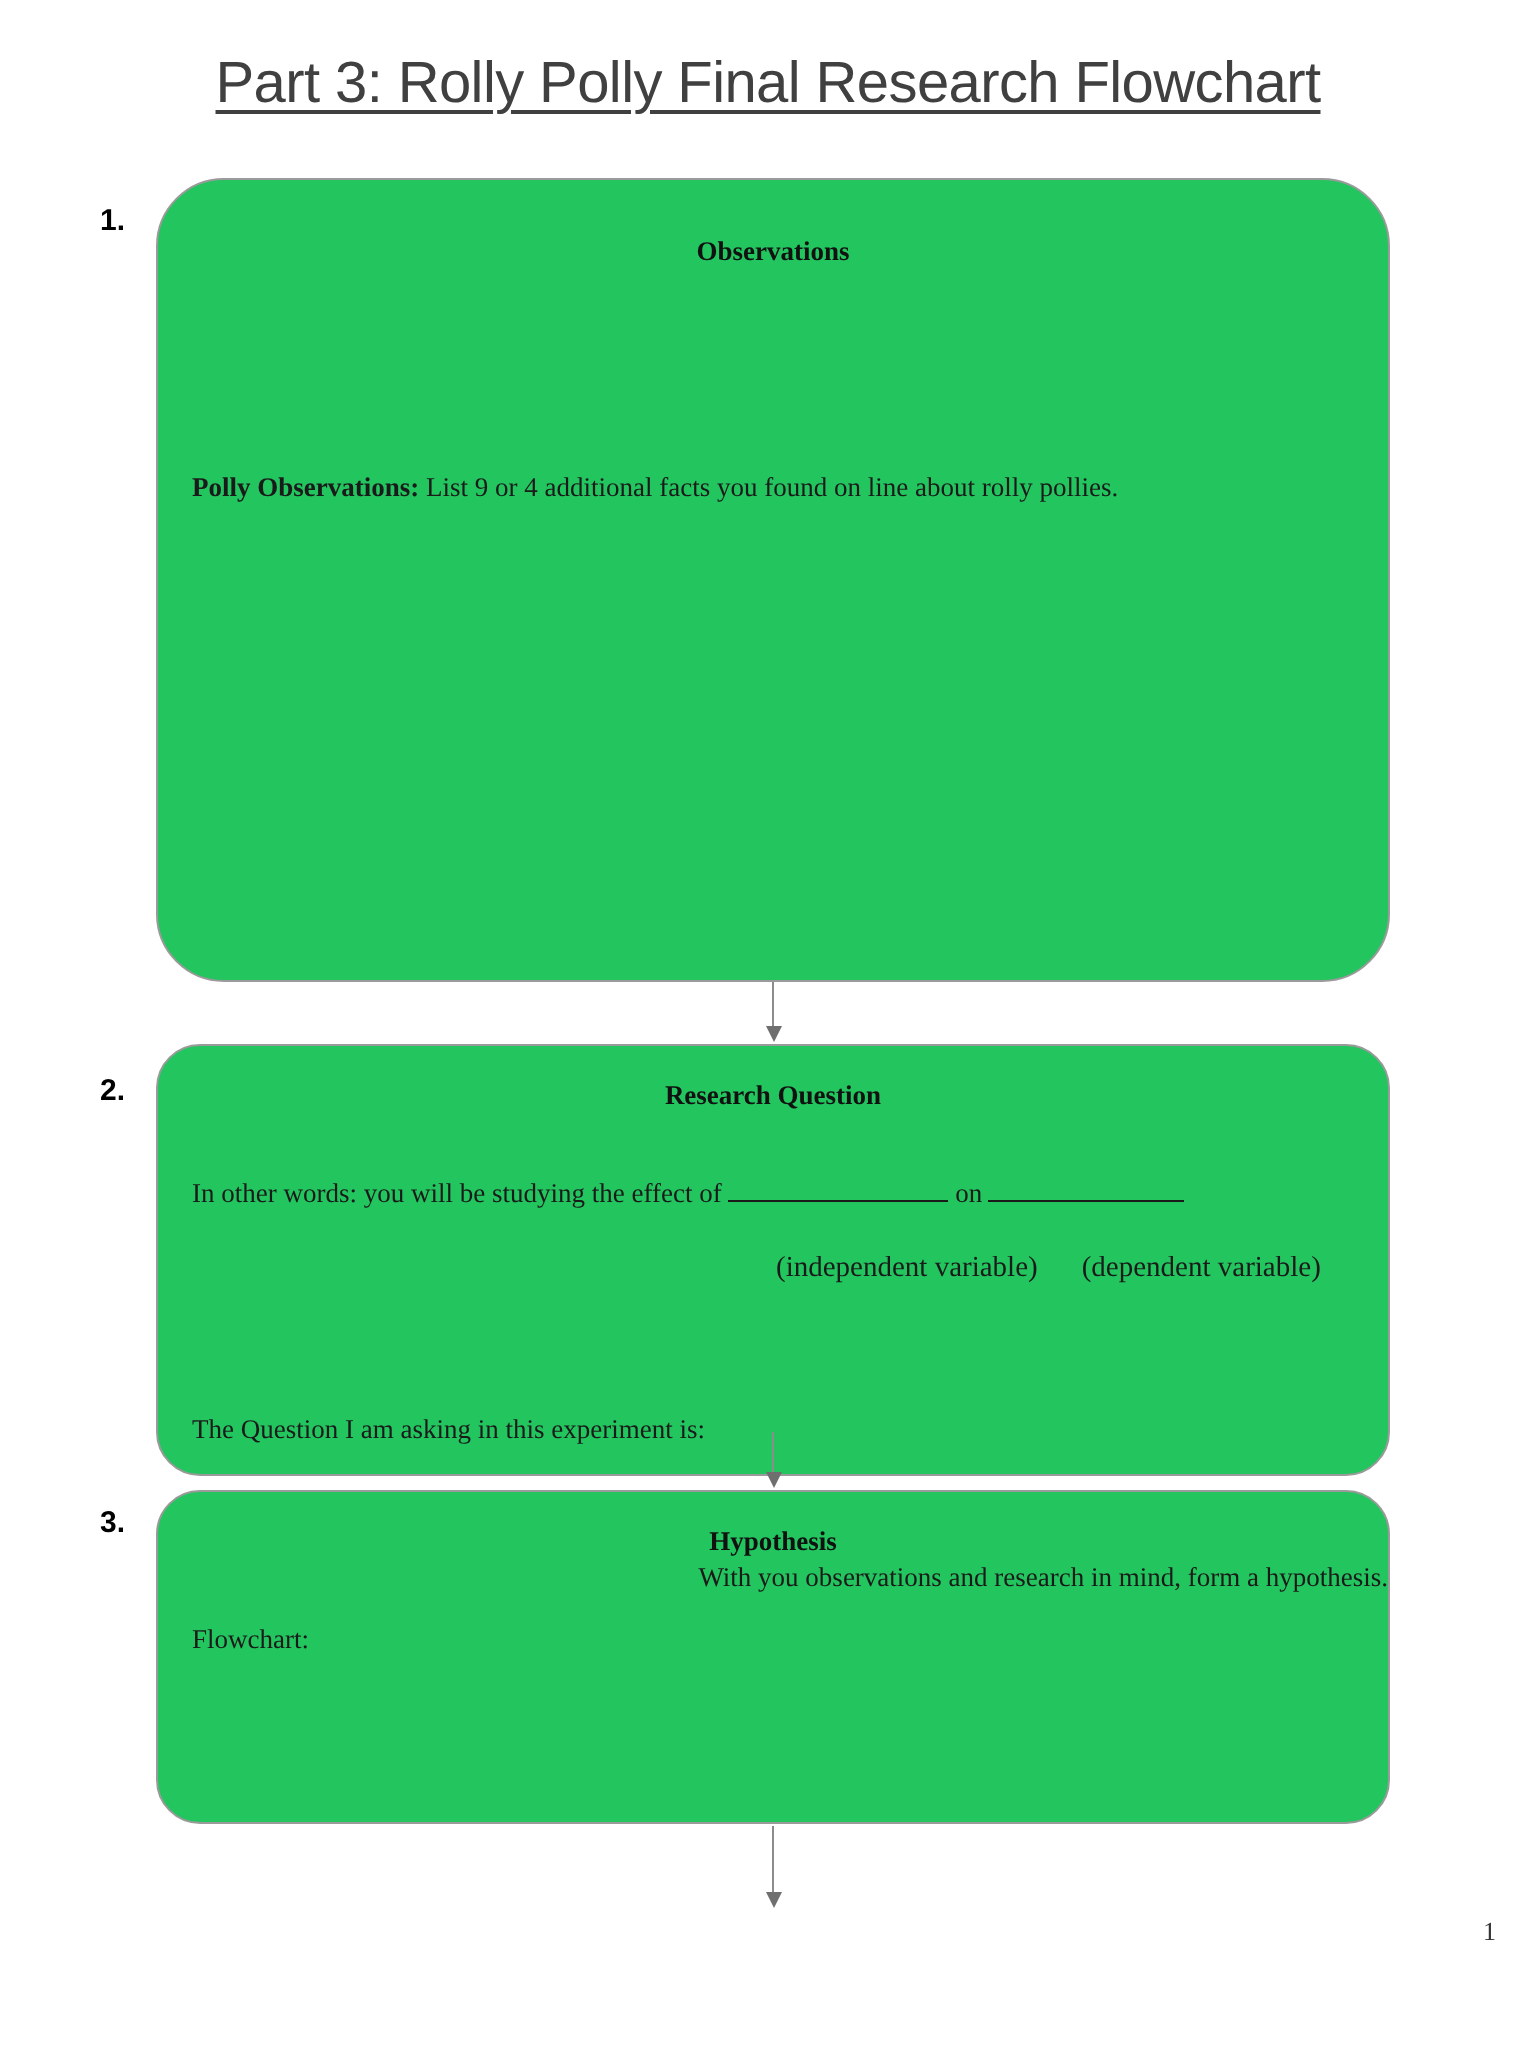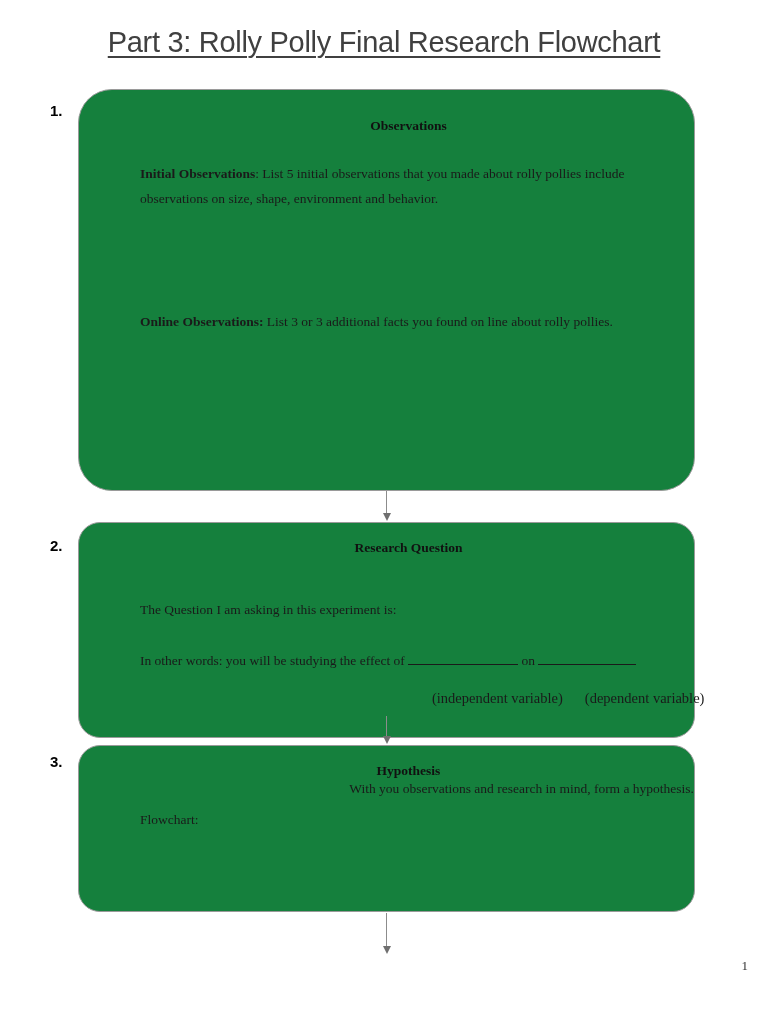--- a/index.html
+++ b/index.html
@@ -49,24 +49,23 @@
     font-size: 15px;
     color: #000000;
   }
   #step-num-1 { left: 50px; top: 102px; }
   #step-num-2 { left: 50px; top: 537px; }
   #step-num-3 { left: 50px; top: 753px; }
 
   
   .flow-box {
     position: absolute;
-    background: #15803d;
+    background: #22c55e;
     border: 1px solid #9a9a9a;
     box-sizing: border-box;
-    padding-left: 44px;
   }
   #box-observations {
     left: 78px;
     top: 89px;
     width: 617px;
     height: 402px;
     border-radius: 34px;
   }
   #box-research-question {
     left: 78px;
@@ -192,45 +191,42 @@
 
   <div class="doc-title">Part 3: Rolly Polly Final Research Flowchart</div>
 
   <div class="step-num" id="step-num-1">1.</div>
   <div class="step-num" id="step-num-2">2.</div>
   <div class="step-num" id="step-num-3">3.</div>
 
   <div class="flow-box" id="box-observations">
     <div class="box-heading">Observations</div>
 
-    <div class="box-body" id="para-initial-observations">
-      <b>Initial Observations</b><span>:</span><span> List 5 initial observations that you made about rolly pollies include observations on size, shape, environment and behavior.</span>
-    </div>
 
     <div class="box-body" id="para-online-observations">
-      <b>Online Observations:</b><span> List 3 or 3 additional facts you found on line about rolly pollies.</span>
+      <b>Polly Observations:</b><span> List 9 or 4 additional facts you found on line about rolly pollies.</span>
     </div>
   </div>
 
   <div class="arrow" id="arrow-1">
     <div class="shaft"></div>
     <div class="head"></div>
   </div>
 
   <div class="flow-box" id="box-research-question">
     <div class="box-heading">Research Question</div>
-
-    <div class="box-body" id="para-question-asking">The Question I am asking in this experiment is:</div>
 
     <div class="box-body" id="para-in-other-words">
       <span>In other words: you will be studying the effect of </span><span class="blank-line" id="blank-independent"></span><span> on </span><span class="blank-line" id="blank-dependent"></span>
       <div class="var-labels">
         <span>(independent variable)</span><span class="var-label-gap"></span><span>(dependent variable)</span>
       </div>
     </div>
+
+    <div class="box-body" id="para-question-asking">The Question I am asking in this experiment is:</div>
   </div>
 
   <div class="arrow" id="arrow-2">
     <div class="shaft"></div>
     <div class="head"></div>
   </div>
 
   <div class="flow-box" id="box-hypothesis">
     <div class="box-heading">Hypothesis</div>
     <div class="box-subheading">With you observations and research in mind, form a hypothesis.</div>

